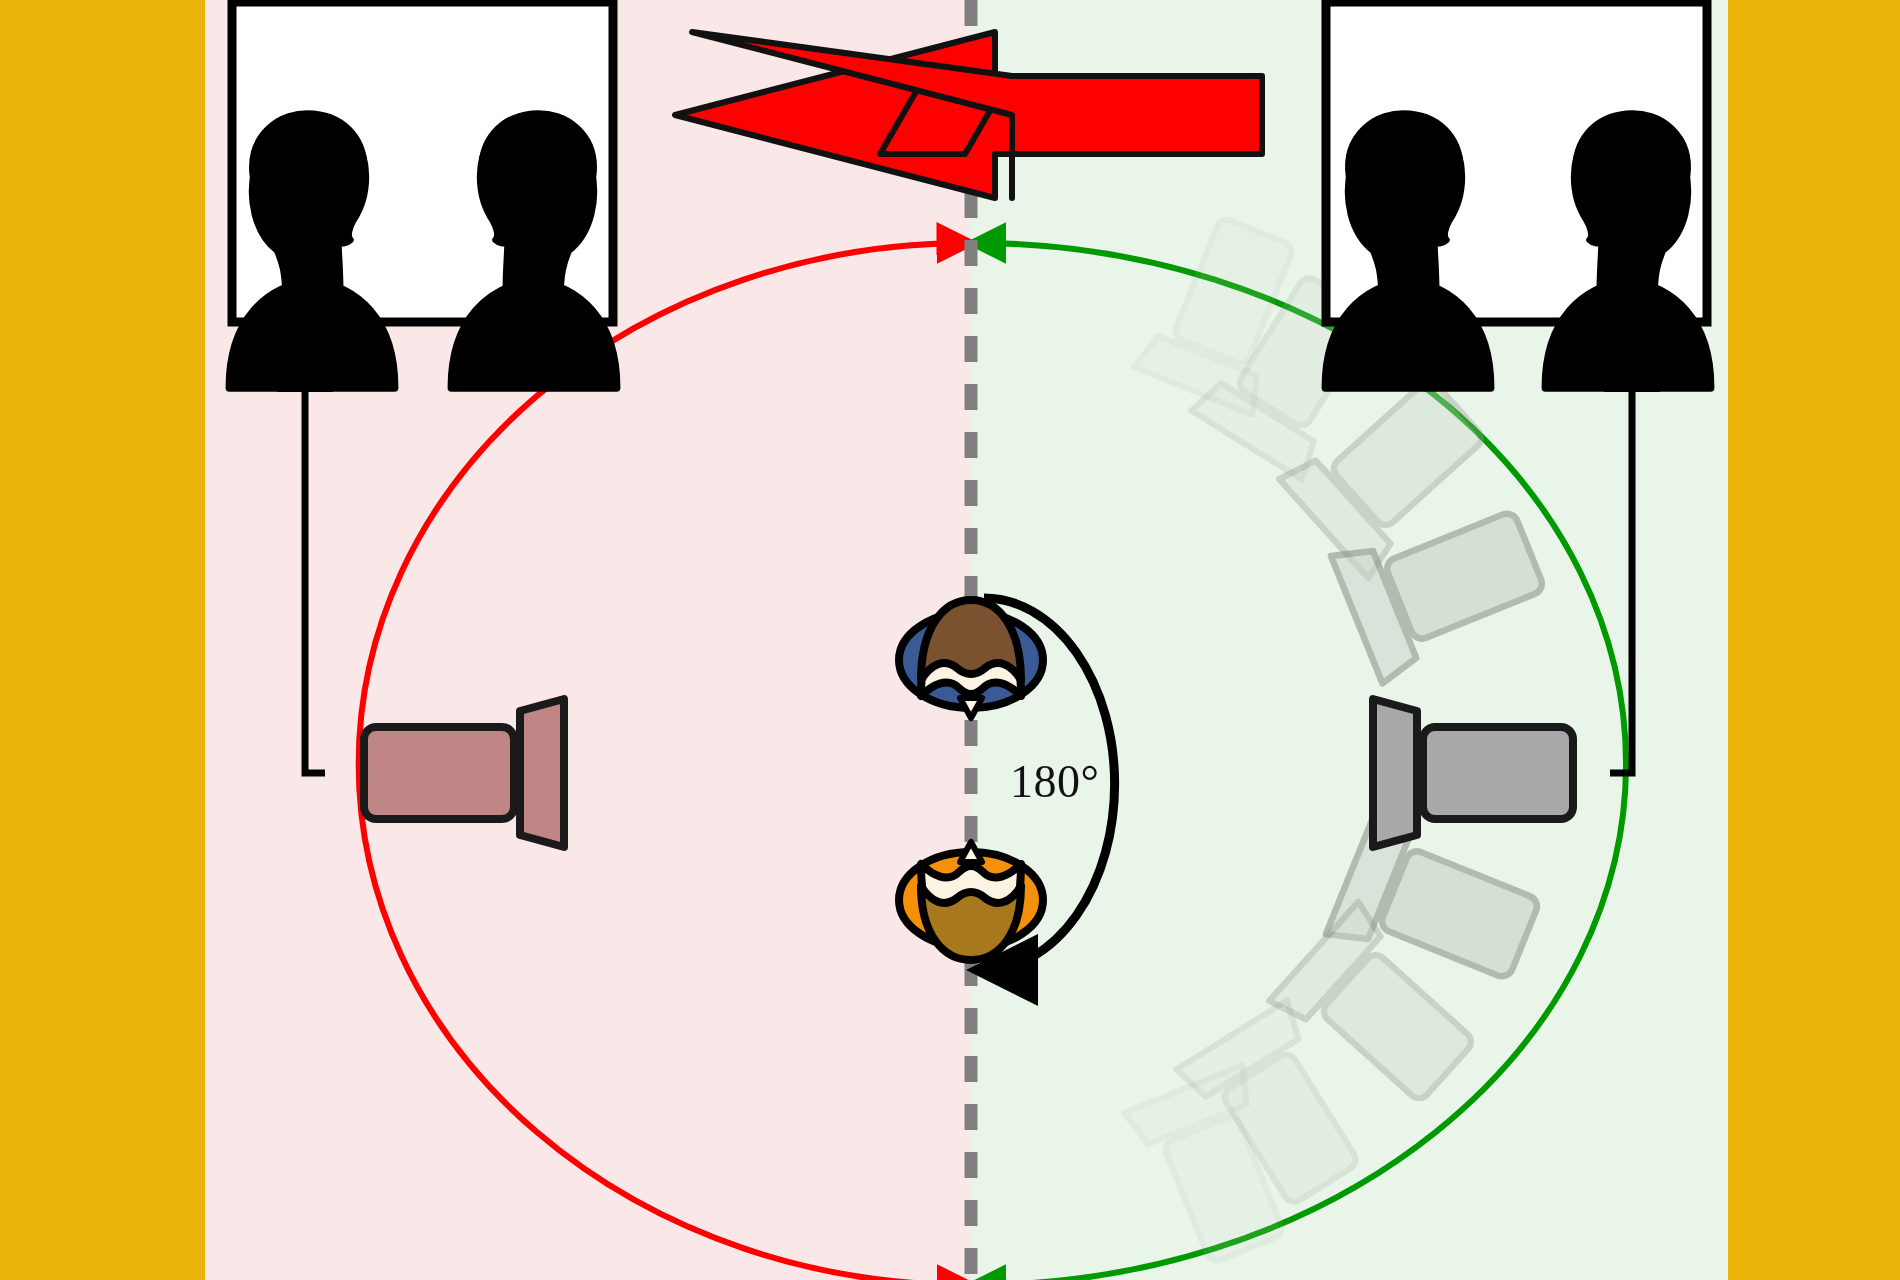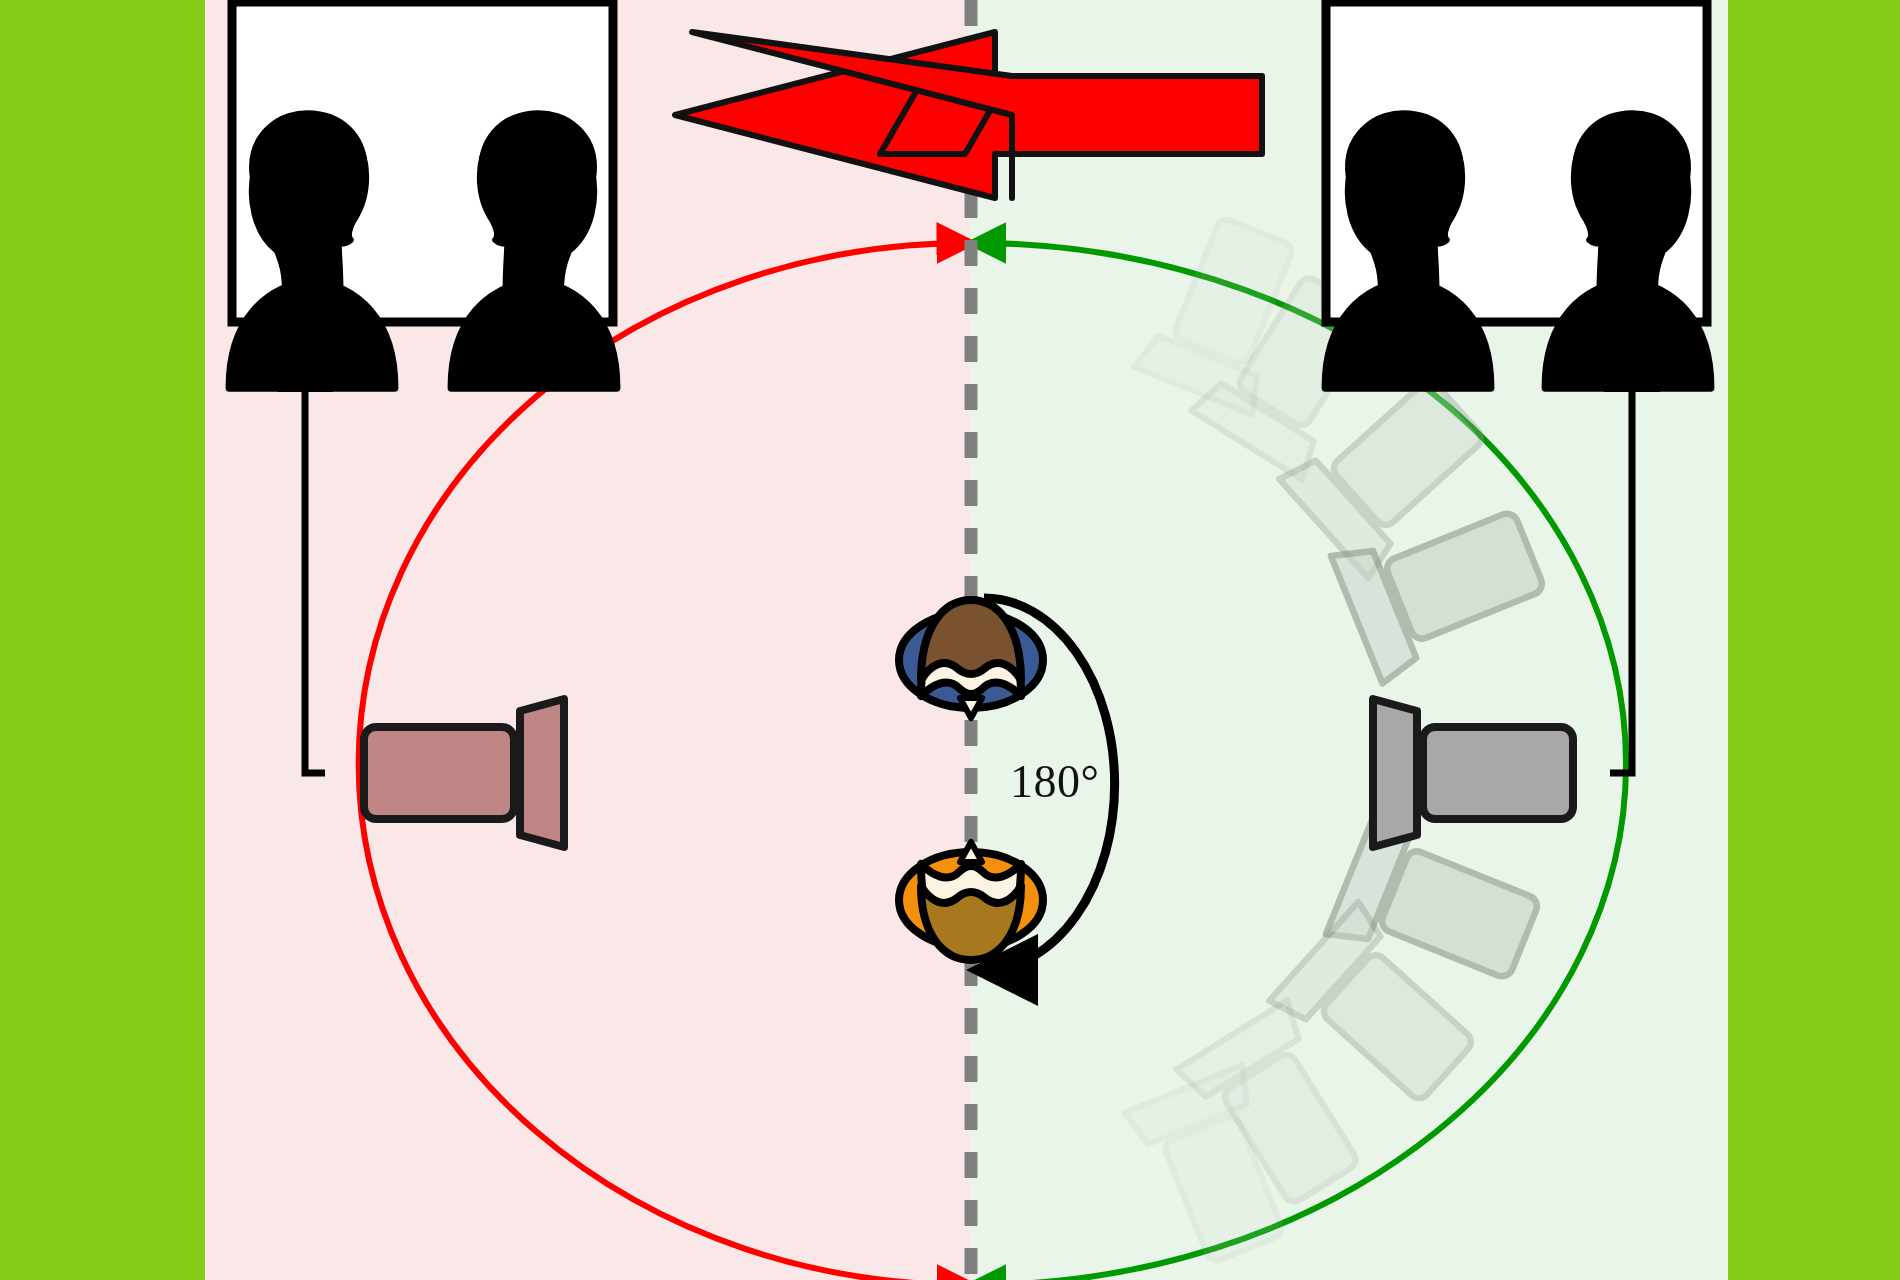--- a/index.html
+++ b/index.html
@@ -1,17 +1,17 @@
 <!DOCTYPE html>
 <html><head>
 <meta charset="utf-8">
 <style>
   html,body{margin:0;padding:0;background:#ffffff;}
   body{width:1900px;height:1280px;overflow:hidden;font-family:"Liberation Serif",serif;}
-  #stage{position:relative;width:1900px;height:1280px;background:#84cc16;}
+  #stage{position:relative;width:1900px;height:1280px;background:#eab308;}
   #figure{position:absolute;left:0;top:0;width:1900px;height:1280px;}
   .lbl180{
     position:absolute;
     font-family:"Liberation Serif",serif;
     font-size:46px;
     color:#111;
     letter-spacing:0.5px;
     user-select:none;
   }
 </style>

